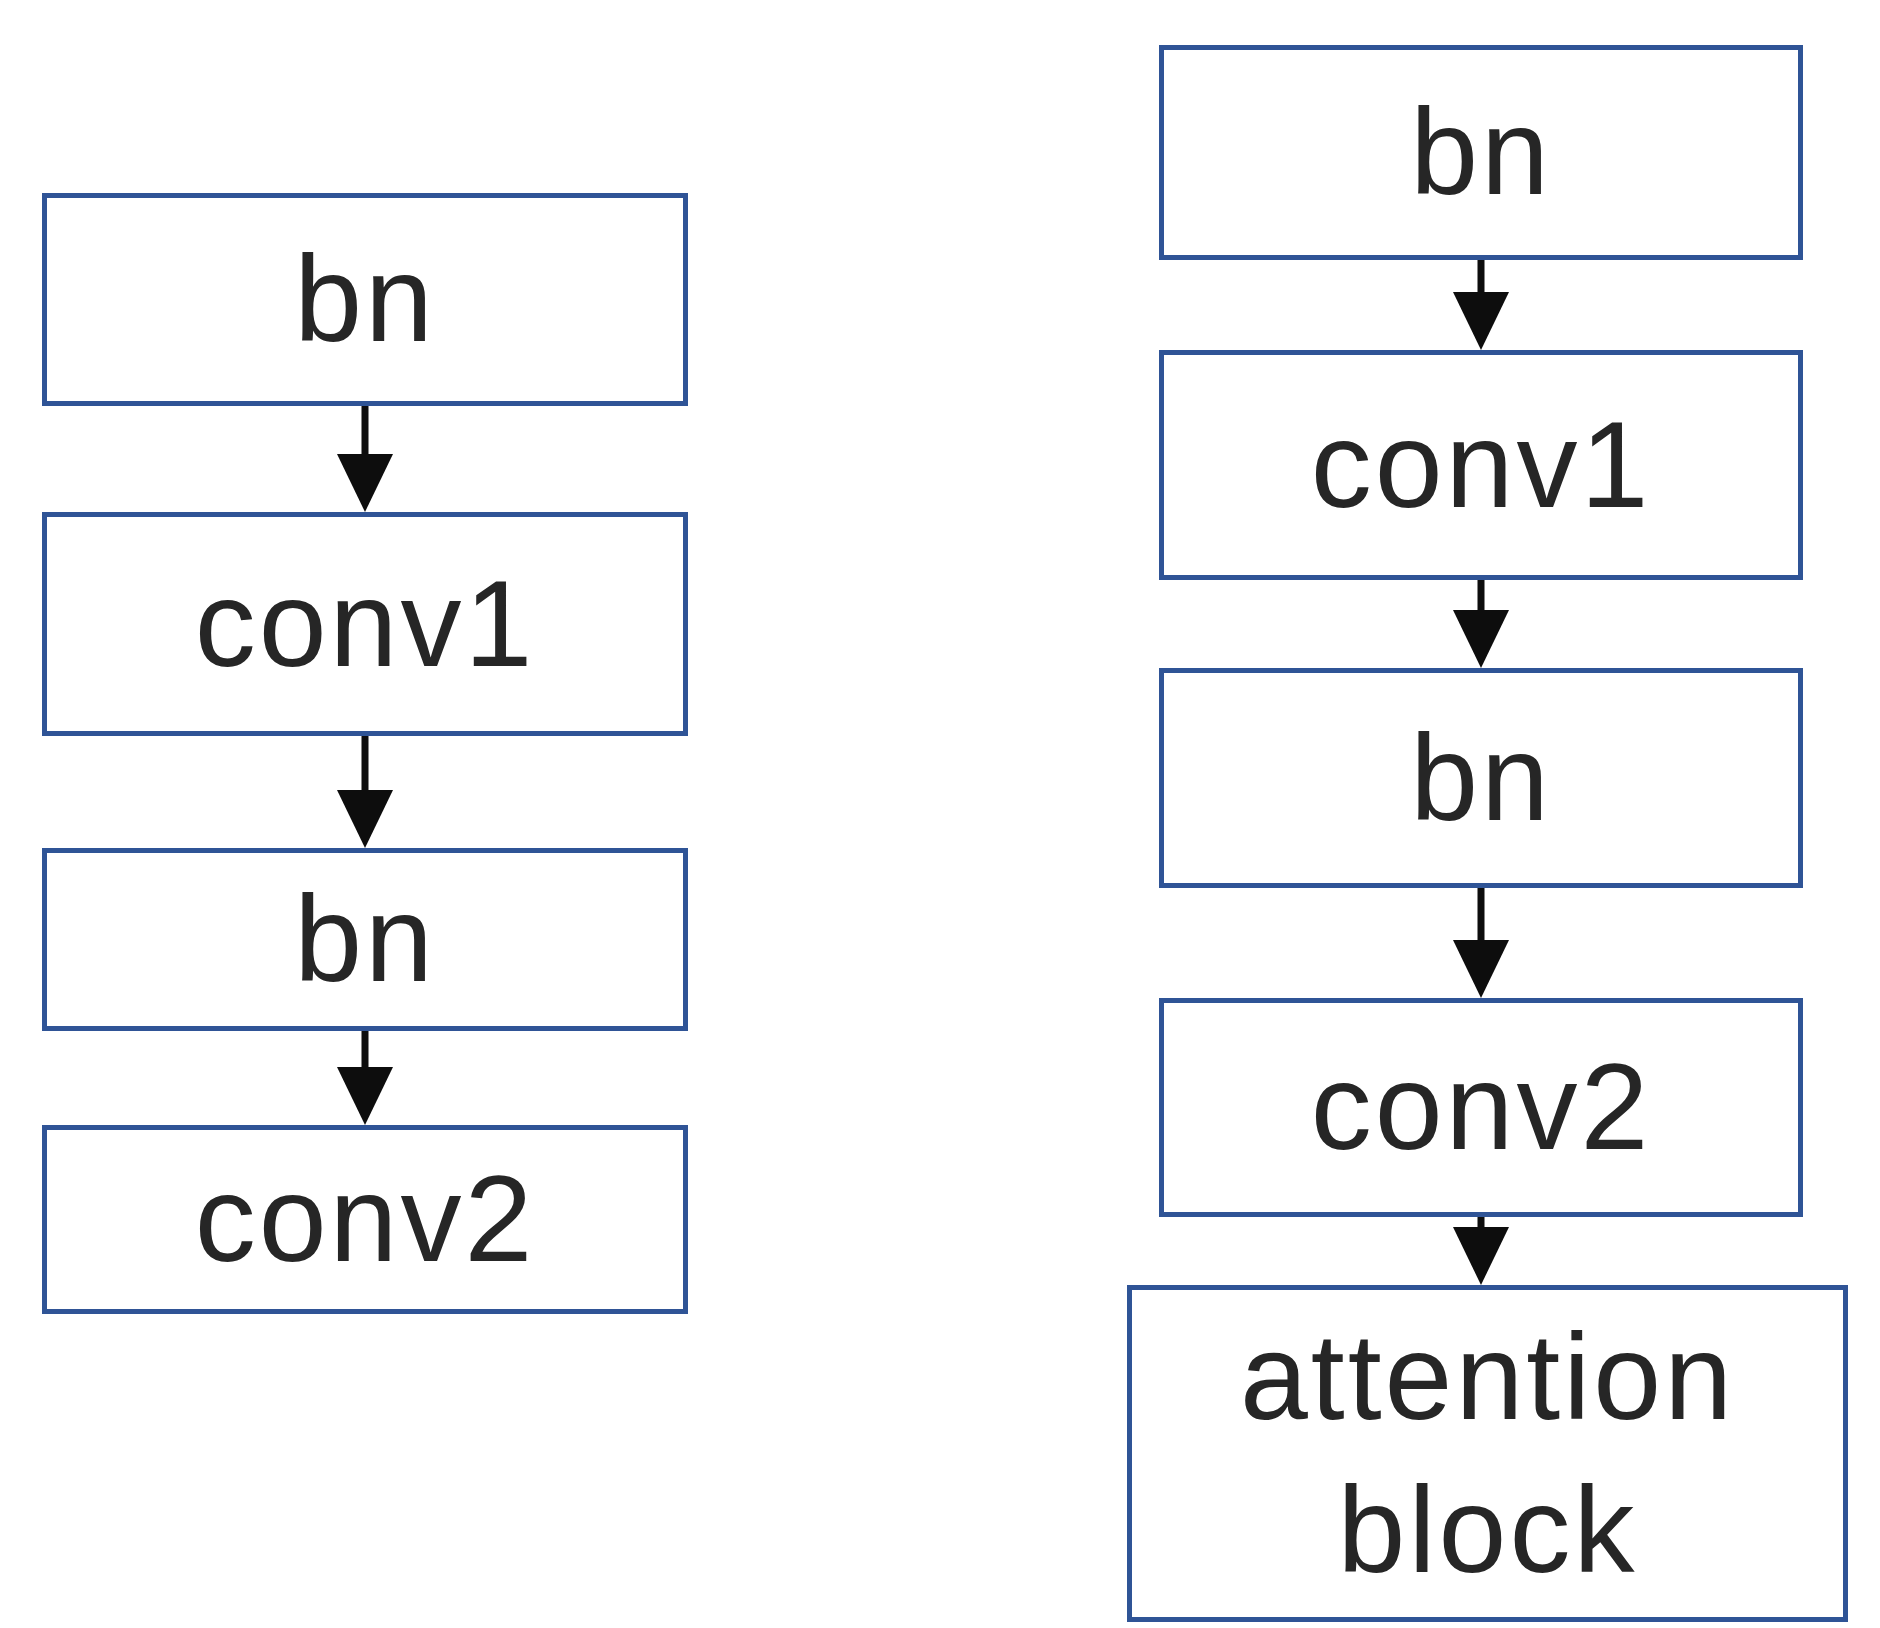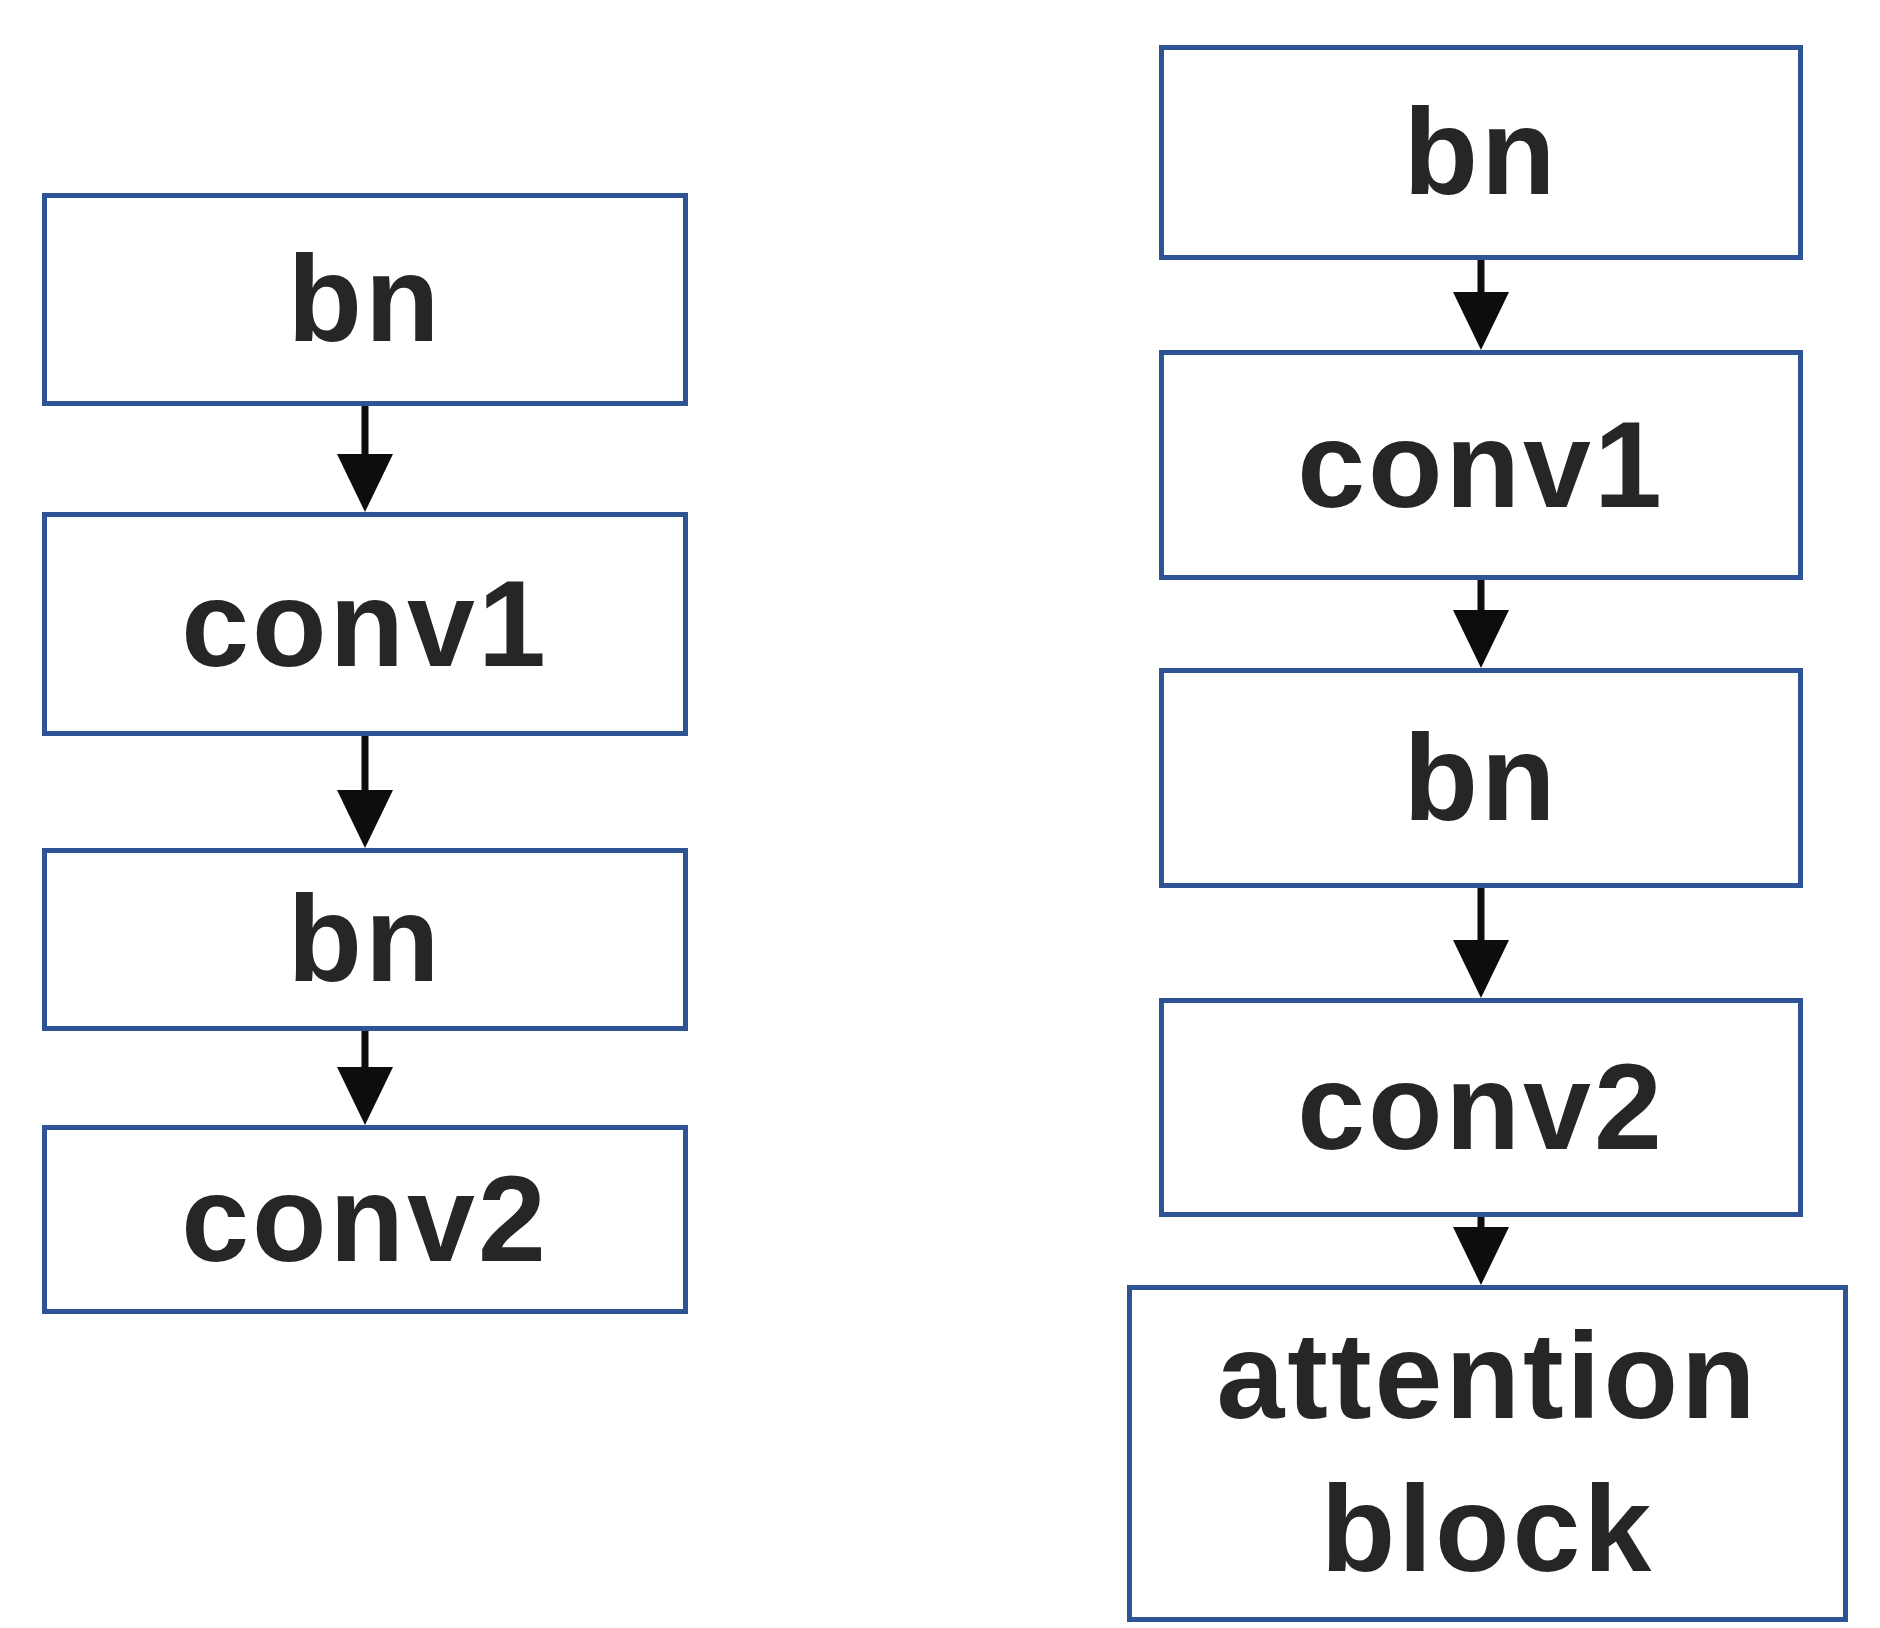--- a/index.html
+++ b/index.html
@@ -19,35 +19,35 @@
     position: absolute;
     box-sizing: border-box;
     border: 5px solid var(--box-border, #2f5496);
     background: #ffffff;
     color: var(--label-text, #262626);
     display: flex;
     align-items: center;
     justify-content: center;
     text-align: center;
     font-size: 122px;
-    font-weight: 700;
+    font-weight: 400;
     letter-spacing: 3px;
     line-height: 1.25;
   }
   
   #node-left-bn-1   { left: 42px;  top: 193px;  width: 646px; height: 213px; }
   #node-left-conv1  { left: 42px;  top: 512px;  width: 646px; height: 224px; }
   #node-left-bn-2   { left: 42px;  top: 848px;  width: 646px; height: 183px; }
   #node-left-conv2  { left: 42px;  top: 1125px; width: 646px; height: 189px; }
   
   #node-right-bn-1      { left: 1159px; top: 45px;   width: 644px; height: 215px; }
   #node-right-conv1     { left: 1159px; top: 350px;  width: 644px; height: 230px; }
   #node-right-bn-2      { left: 1159px; top: 668px;  width: 644px; height: 220px; }
   #node-right-conv2     { left: 1159px; top: 998px;  width: 644px; height: 219px; }
-  #node-right-attention { left: 1127px; top: 1285px; width: 721px; height: 337px; padding: 12px 4px; align-items: flex-end; }
+  #node-right-attention { left: 1127px; top: 1285px; width: 721px; height: 337px; padding: 0 4px; }
   #node-right-attention .label { display: inline-block; width: 620px; }
 
   .arrow {
     position: absolute;
     width: 60px;
   }
   .arrow .shaft {
     position: absolute;
     left: 50%;
     transform: translateX(-50%);

